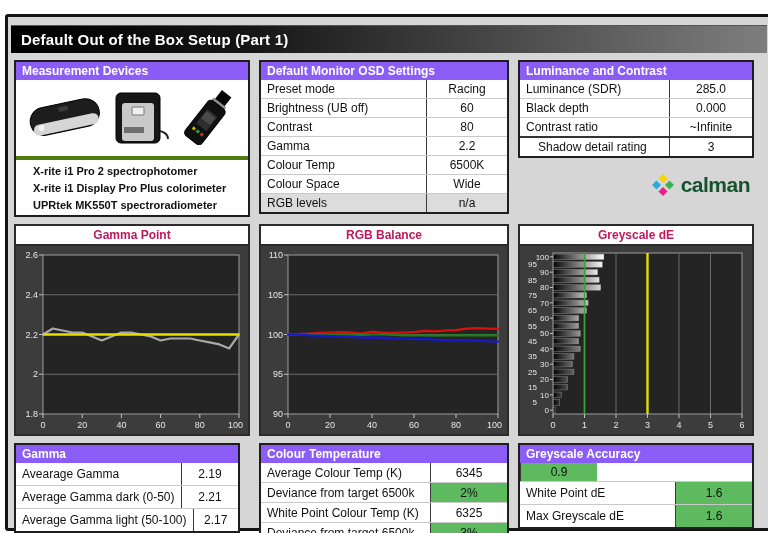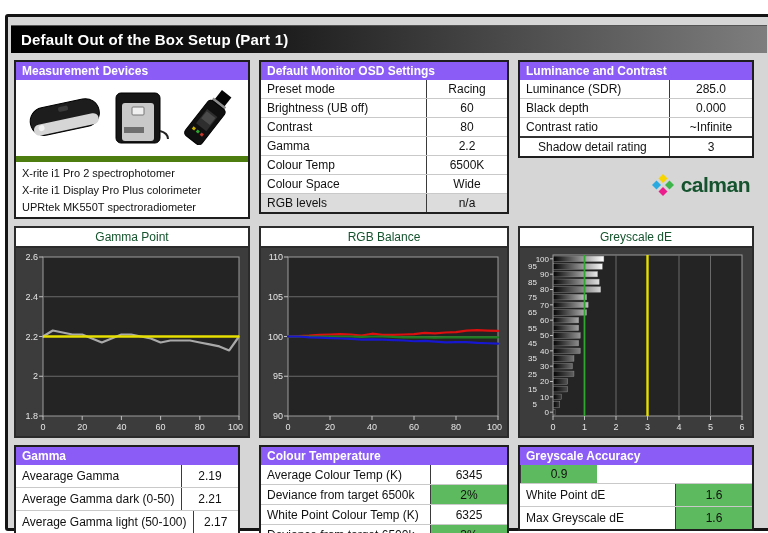--- a/index.html
+++ b/index.html
@@ -35,28 +35,28 @@
   .kv-value.green{background:var(--green-cell,#5eba5e);}
   .osd .kv-value{width:76px;}
   .lum .kv-value{width:78px;}
   .gamma-t{width:226px;}
   .gamma-t .kv-label{padding:4px 6px;}
   .gamma-t .kv-value{width:52px;}
   .ct .kv-label{padding:2.5px 6px;}
   .ga .kv-label{padding:4px 6px;}
   
   .devices-img{height:76px;background:#fff;display:flex;align-items:center;justify-content:space-around;padding:0 4px;}
-  .devices-list{border-top:6px solid #4d7c0f;font-size:11px;color:#111;padding:2px 0;}
+  .devices-list{border-top:4px solid #4d7c0f;font-size:11px;color:#111;padding:2px 11px;font-weight:bold;}
   .device-line{padding:2.5px 6px;white-space:nowrap;}
   
   .logo-row{display:flex;justify-content:flex-end;align-items:center;margin-top:14px;padding-right:4px;}
   .logo-text{font-size:21px;font-weight:600;color:#14532d;margin-left:5px;letter-spacing:-.5px;}
   
   .chart-panel{border:2px solid #2b2b2b;background:#3c3c3c;box-sizing:border-box;}
-  .chart-head{background:#fff;text-align:center;font-weight:normal;font-size:12px;color:#14532d;padding:2px 0;border-bottom:2px solid #2b2b2b;}
+  .chart-head{background:#fff;text-align:center;font-weight:bold;font-size:12px;color:#be185d;padding:2px 0;border-bottom:2px solid #2b2b2b;}
   .chart-body{height:188px;}
   .chart-body svg{display:block;}
 </style>
 </head>
 <body>
 
 <div class="frame">
   <div class="titlebar">Default Out of the Box Setup (Part 1)</div>
 
   <div class="content">

